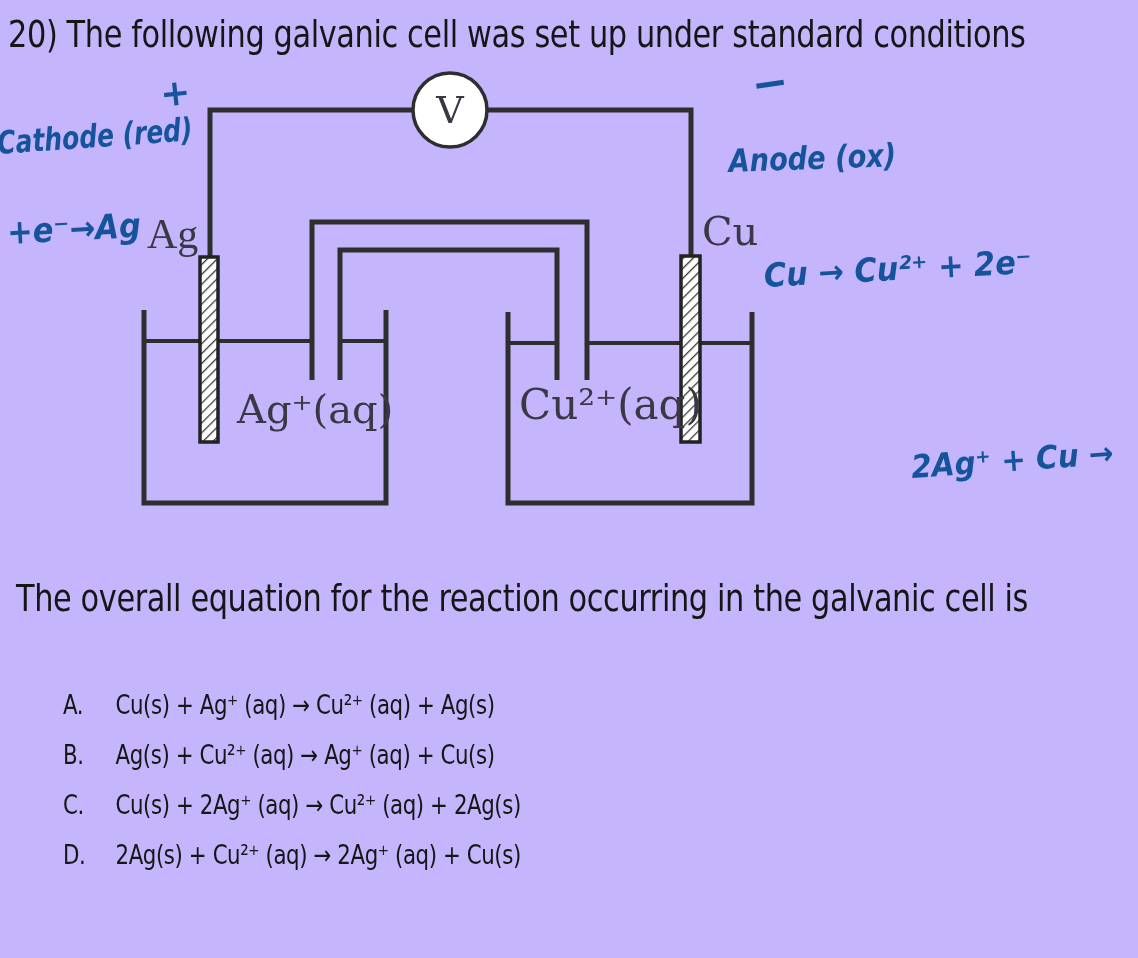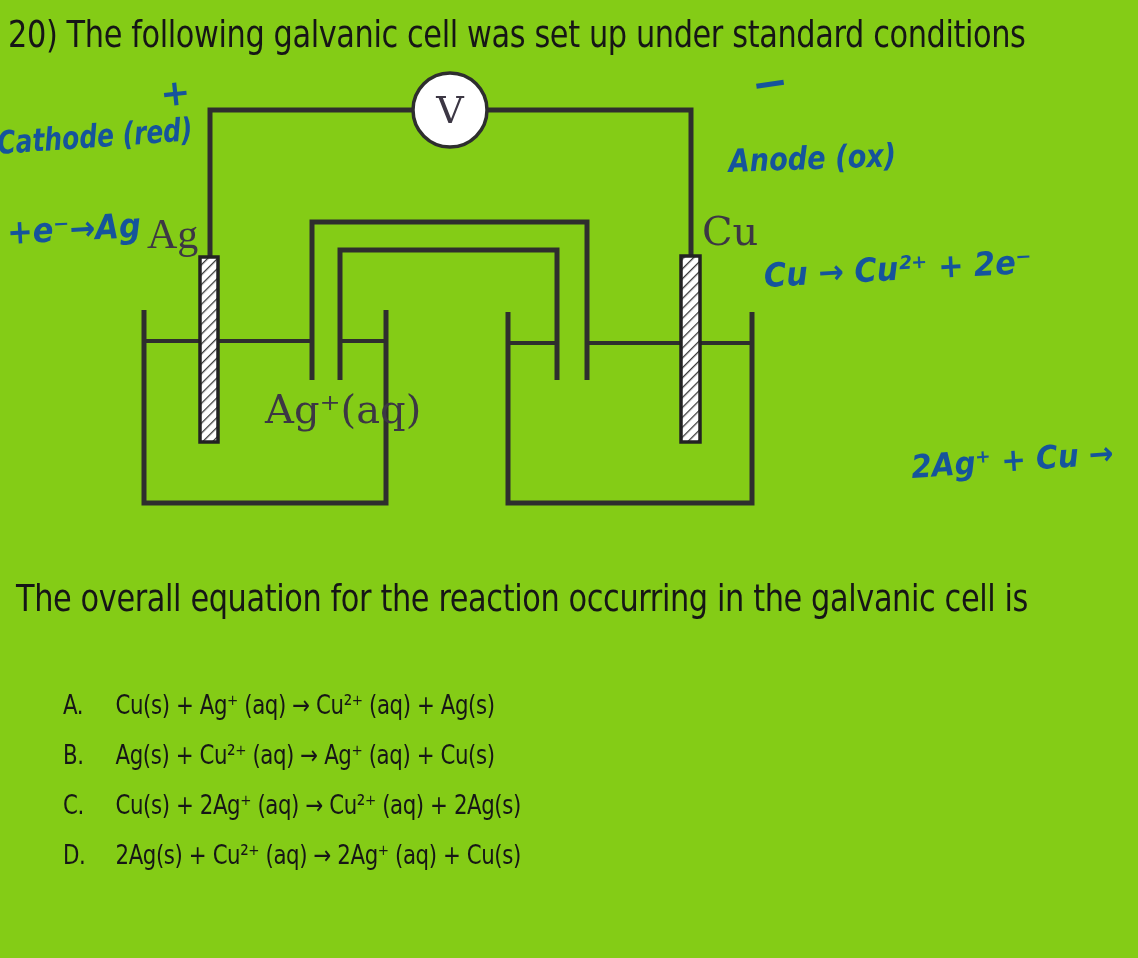--- a/index.html
+++ b/index.html
@@ -1,35 +1,35 @@
 <!DOCTYPE html>
 <html><head>
 <meta charset="utf-8">
 <style>
   html,body{margin:0;padding:0;background:#ffffff;}
   .page{
     position:relative;
     width:1138px;height:958px;
-    background:#84cc16;
+    background:#c4b5fd;
     overflow:hidden;
     font-family:"DejaVu Sans",sans-serif;
     color:#1a1a1a;
   }
   .abs{position:absolute;white-space:nowrap;}
   .condensed{transform:scaleX(.80);transform-origin:left top;letter-spacing:-.5px;}
   .title{left:8px;top:12px;font-size:38px;color:#161616;}
   .question{left:16px;top:576px;font-size:38px;color:#161616;}
 
   svg.diagram{position:absolute;left:0;top:0;}
 
   .print-label{font-family:"DejaVu Serif",serif;color:#3c3744;}
   .v-label{left:412px;top:88px;width:76px;text-align:center;font-size:38px;}
   .ag-label{left:147px;top:210px;font-size:42px;font-family:Liberation Serif, serif;}
   .cu-label{left:702px;top:208px;font-size:40px;}
-  .ag-sol{left:237px;top:386px;font-size:40px;margin-left:28px;}
+  .ag-sol{left:237px;top:386px;font-size:40px;}
   .cu-sol{left:519px;top:380px;font-size:42px;}
 
   .hand{
     font-family:"DejaVu Sans",sans-serif;
     font-style:oblique;
     font-weight:600;
     color:#15549c;
     transform-origin:left top;
   }
   .hw-plus{left:158px;top:74px;font-size:36px;transform:rotate(-6deg);}
@@ -76,20 +76,21 @@
     <path d="M340,380 L340,250 L557,250 L557,380" fill="none" stroke="#2e2e2e" stroke-width="5"></path>
 
     <rect x="200" y="257" width="18" height="185" fill="url(#hatch)" stroke="#222222" stroke-width="3.5"></rect>
     <rect x="681" y="256" width="19" height="186" fill="url(#hatch)" stroke="#222222" stroke-width="3.5"></rect>
   </svg>
 
   <div class="abs print-label v-label">V</div>
   <div class="abs print-label ag-label">Ag</div>
   <div class="abs print-label cu-label">Cu</div>
   <div class="abs print-label ag-sol">Ag⁺(aq)</div>
+  <div class="abs print-label cu-sol">Cu²⁺(aq)</div>
 
   <div class="abs hand hw-plus">+</div>
   <div class="abs hand hw-cathode">Cathode (red)</div>
   <div class="abs hand hw-cathode-rxn">+e⁻→Ag</div>
   <div class="abs hand hw-minus">−</div>
   <div class="abs hand hw-anode">Anode (ox)</div>
   <div class="abs hand hw-anode-rxn">Cu → Cu²⁺ + 2e⁻</div>
   <div class="abs hand hw-overall">2Ag⁺ + Cu →</div>
 
   <div class="abs condensed question">The overall equation for the reaction occurring in the galvanic cell is</div>

